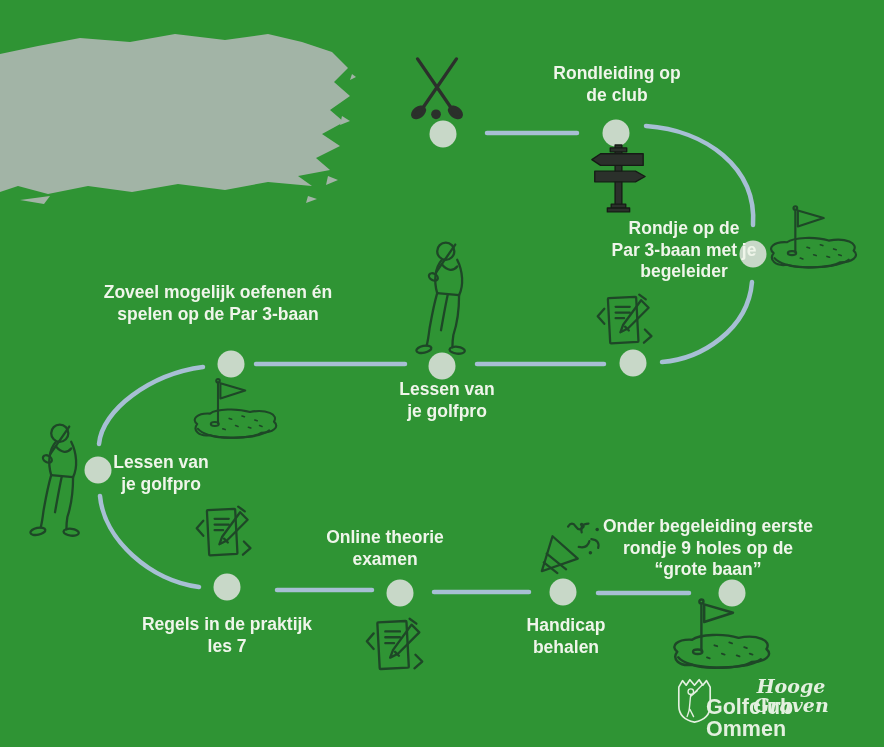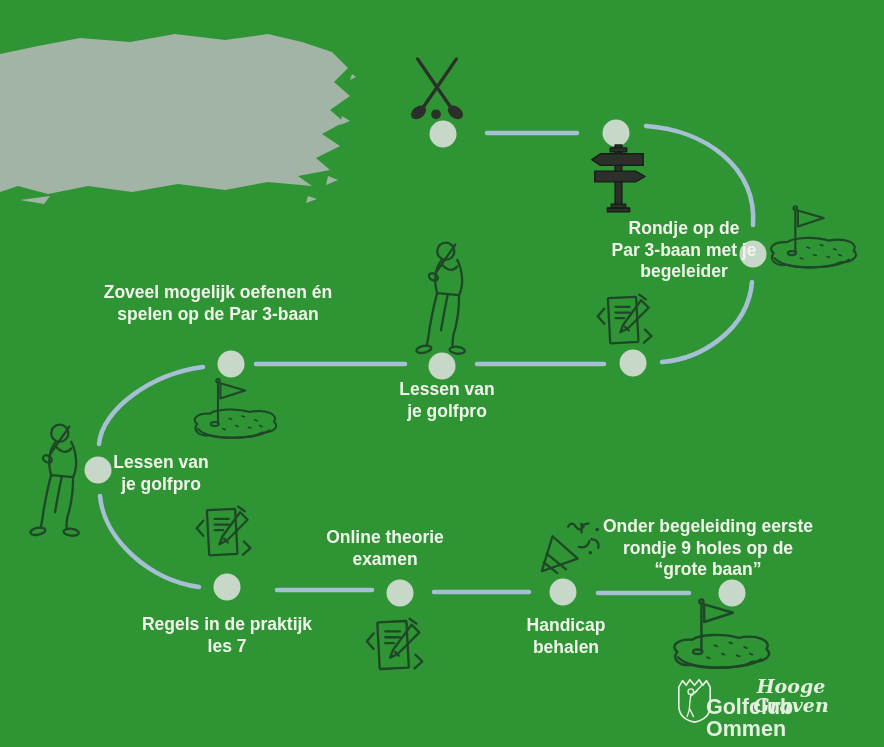--- a/index.html
+++ b/index.html
@@ -189,20 +189,22 @@
   <svg class="icon" style="left:362px;top:612px" width="68" height="68">
       <use href="#sym-clipboard"></use>
     </svg>
   <svg class="icon" style="left:536px;top:510px" width="68" height="68">
       <use href="#sym-popper"></use>
     </svg>
   <svg class="icon" style="left:664px;top:596px" width="112" height="79">
       <use href="#sym-green"></use>
     </svg>
 
+  <div class="step-label" style="left:532px;top:63px;width:170px">Rondleiding op
+de club</div>
   <div class="step-label" style="left:594px;top:218px;width:180px">Rondje op de
 Par 3-baan met je
 begeleider</div>
   <div class="step-label" style="left:382px;top:379px;width:130px">Lessen van
 je golfpro</div>
   <div class="step-label" style="left:88px;top:282px;width:260px">Zoveel mogelijk oefenen én
 spelen op de Par 3-baan</div>
   <div class="step-label" style="left:96px;top:452px;width:130px">Lessen van
 je golfpro</div>
   <div class="step-label" style="left:122px;top:614px;width:210px">Regels in de praktijk

